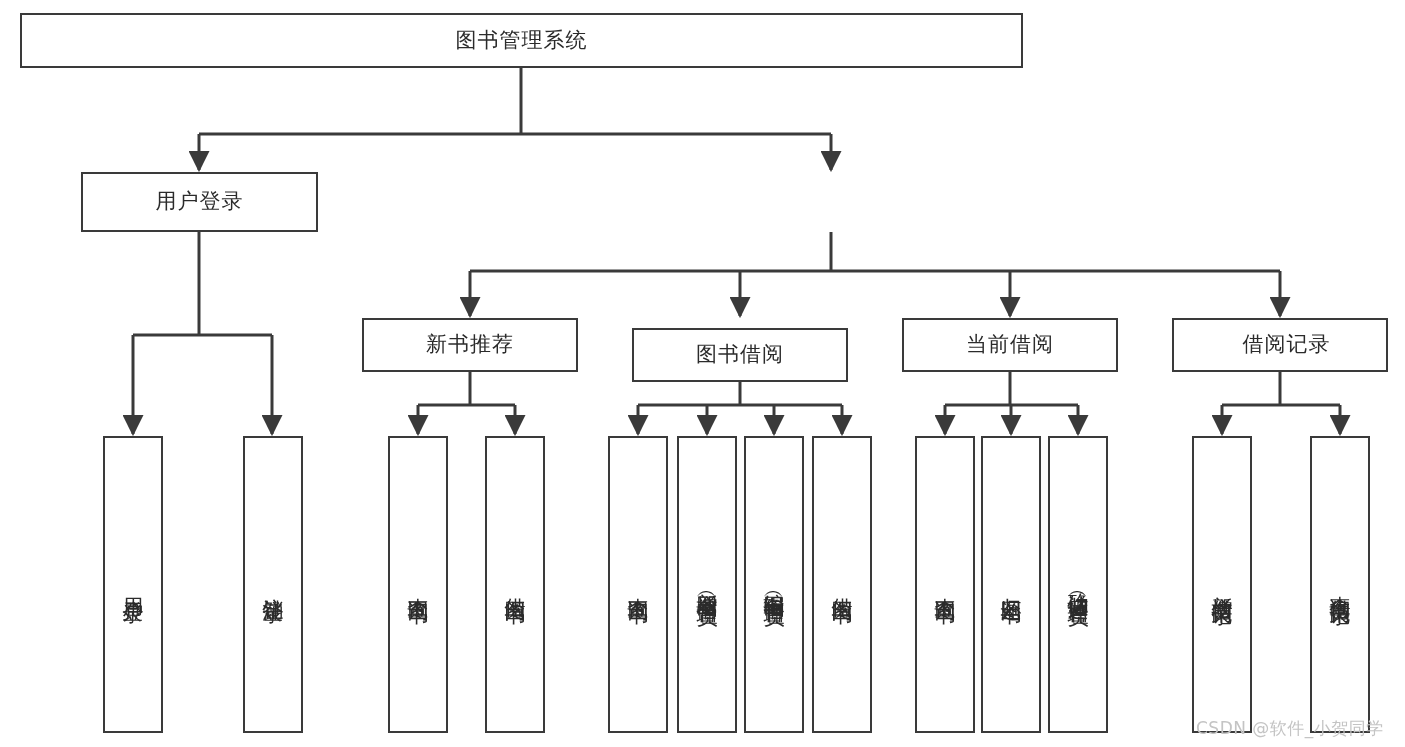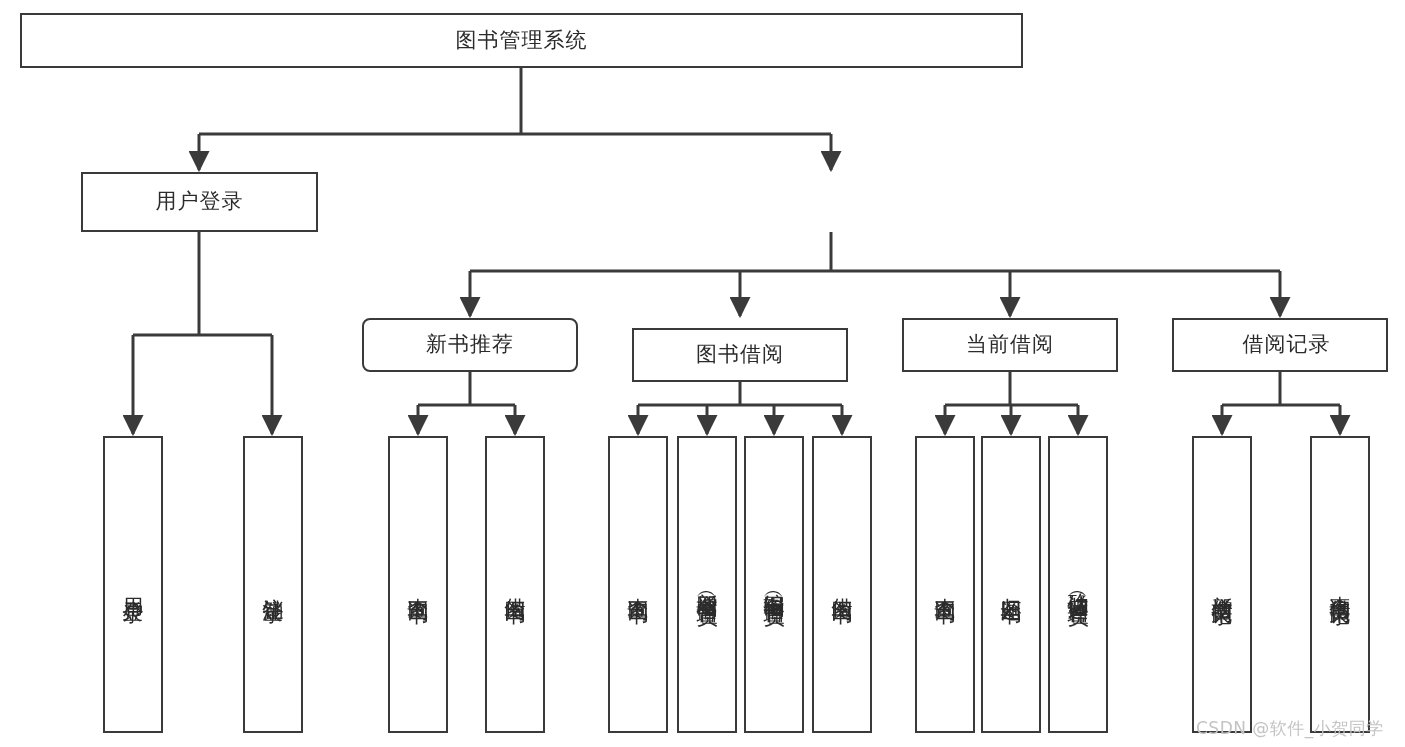--- a/index.html
+++ b/index.html
@@ -134,21 +134,21 @@
   </svg>
 
   <div class="node horiz" id="n-root" style="left: 20px; top: 13px; width: 1003px; height: 55px;">
       <span>图书管理系统</span>
     </div>
 
   <div class="node horiz" id="n-l1-0" style="left: 81px; top: 172px; width: 237px; height: 60px;">
       <span>用户登录</span>
     </div>
 
-  <div class="node horiz" id="n-l2-0" style="left: 362px; top: 318px; width: 216px; height: 54px; border-radius: 8px;">
+  <div class="node horiz" id="n-l2-0" style="left: 362px; top: 318px; width: 216px; height: 54px;">
       <span>新书推荐</span>
     </div>
   <div class="node horiz" id="n-l2-1" style="left: 632px; top: 328px; width: 216px; height: 54px;">
       <span>图书借阅</span>
     </div>
   <div class="node horiz" id="n-l2-2" style="left: 902px; top: 318px; width: 216px; height: 54px;">
       <span>当前借阅</span>
     </div>
   <div class="node horiz" id="n-l2-3" style="left: 1172px; top: 318px; width: 216px; height: 54px; padding-left: 13px;">
       <span>借阅记录</span>

